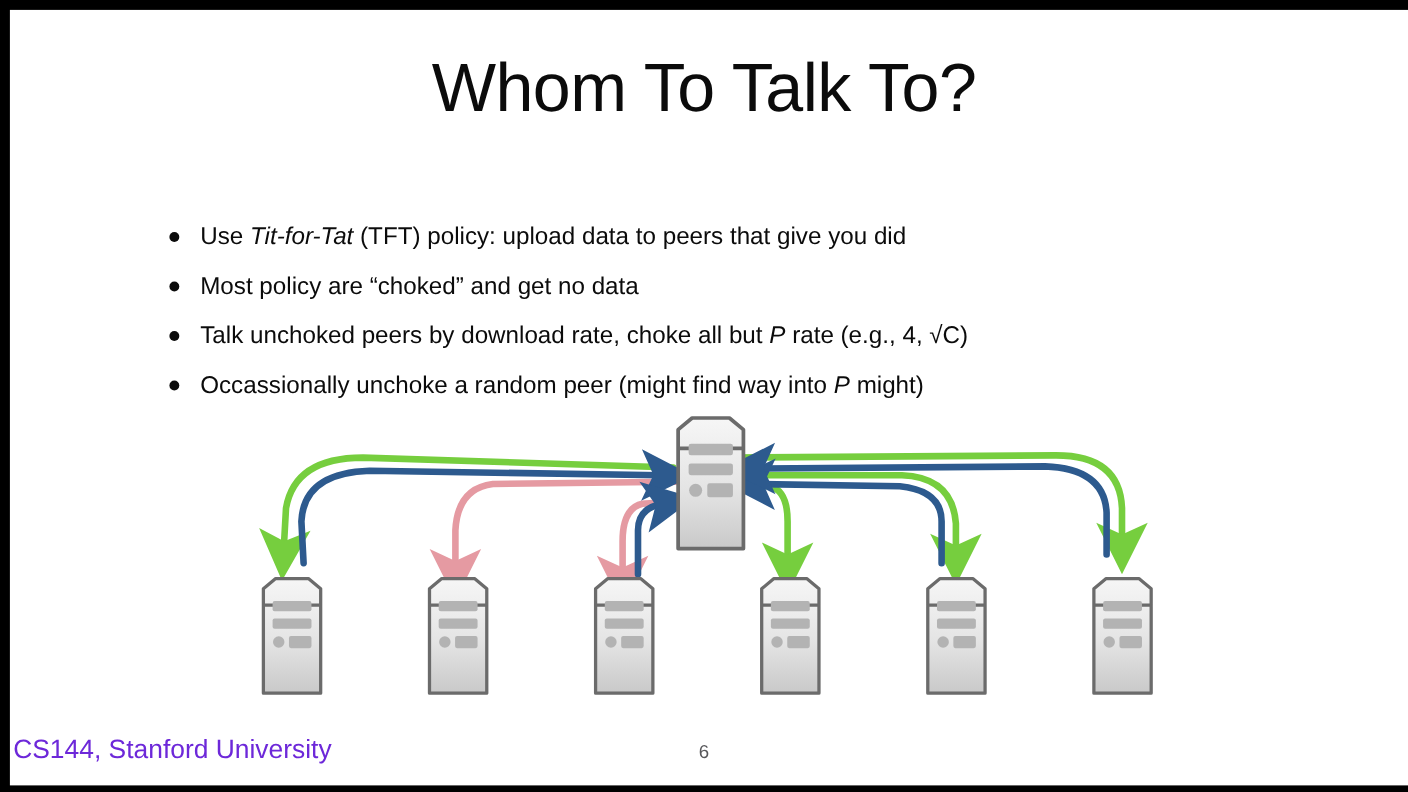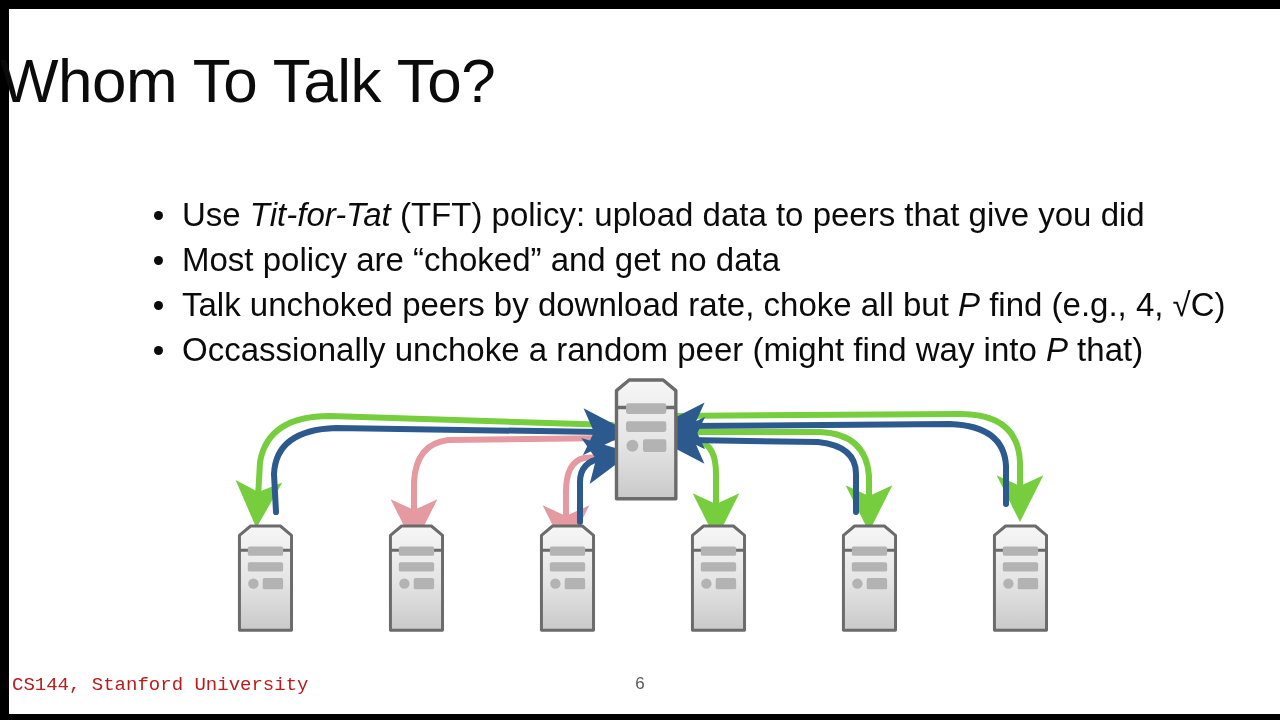--- a/index.html
+++ b/index.html
@@ -15,21 +15,21 @@
     background:#ffffff;
   }
   
   .edge-left{position:absolute;left:0;top:0;width:9px;height:720px;background:#000;}
   .edge-top{position:absolute;left:0;top:0;width:1280px;height:9px;background:#000;}
   .edge-bottom{position:absolute;left:0;bottom:0;width:1280px;height:6px;background:#000;}
 
   .title{
     position:absolute;
     top:46px;left:0;width:1280px;
-    text-align:left;
+    text-align:center;
     font-size:62px;
     line-height:70px;
     font-weight:400;
     letter-spacing:-0.5px;
     color:#0b0b0b;
     font-family:"Liberation Sans", sans-serif;
   }
 
   .bullets{
     position:absolute;
@@ -44,40 +44,40 @@
   .bullet-dot{
     position:absolute;
     left:4px;top:50%;
     width:9px;height:9px;
     margin-top:-4px;
     background:#0b0b0b;
     border-radius:50%;
   }
   .bullet-text{
     margin-left:32px;
-    font-size:33px;
+    font-size:22px;
     line-height:30px;
     color:#0b0b0b;
     white-space:nowrap;
     font-family:"Liberation Sans", sans-serif;
   }
   .bullet-text i{font-style:italic;}
 
   .diagram{
     position:absolute;
     left:0;top:370px;
     width:1280px;height:280px;
   }
 
   .footer-left{
     position:absolute;
     left:12px;bottom:24px;
-    font-size:19px;
-    color:#b91c1c;
-    font-family:Liberation Mono, monospace;
+    font-size:24px;
+    color:#6d28d9;
+    font-family:Liberation Sans, sans-serif;
   }
   .footer-page{
     position:absolute;
     left:0;bottom:26px;width:1280px;
     text-align:center;
     font-size:17px;
     color:#58585b;
     font-family:"Liberation Sans", sans-serif;
   }
 </style>
@@ -104,28 +104,28 @@
     <div class="bullet-row">
       <span class="bullet-dot"></span>
       <span class="bullet-text">
         <span>Most policy are “choked” and get no data</span>
       </span>
     </div>
 
     <div class="bullet-row">
       <span class="bullet-dot"></span>
       <span class="bullet-text">
-        <span>Talk unchoked peers by download rate, choke all but </span><i>P</i><span> find (e.g., 4, √C)</span>
-      </span>
-    </div>
-
-    <div class="bullet-row">
-      <span class="bullet-dot"></span>
-      <span class="bullet-text">
-        <span>Occassionally unchoke a random peer (might find way into </span><i>P</i><span> that)</span>
+        <span>Talk unchoked peers by download rate, choke all but </span><i>P</i><span> rate (e.g., 4, √C)</span>
+      </span>
+    </div>
+
+    <div class="bullet-row">
+      <span class="bullet-dot"></span>
+      <span class="bullet-text">
+        <span>Occassionally unchoke a random peer (might find way into </span><i>P</i><span> might)</span>
       </span>
     </div>
 
   </div>
 
   <svg class="diagram" viewBox="0 0 1280 280">
     <defs>
       <linearGradient id="srvGrad" x1="0" y1="0" x2="0" y2="1">
         <stop offset="0%" stop-color="#f6f6f6"></stop>
         <stop offset="55%" stop-color="#e4e4e4"></stop>

